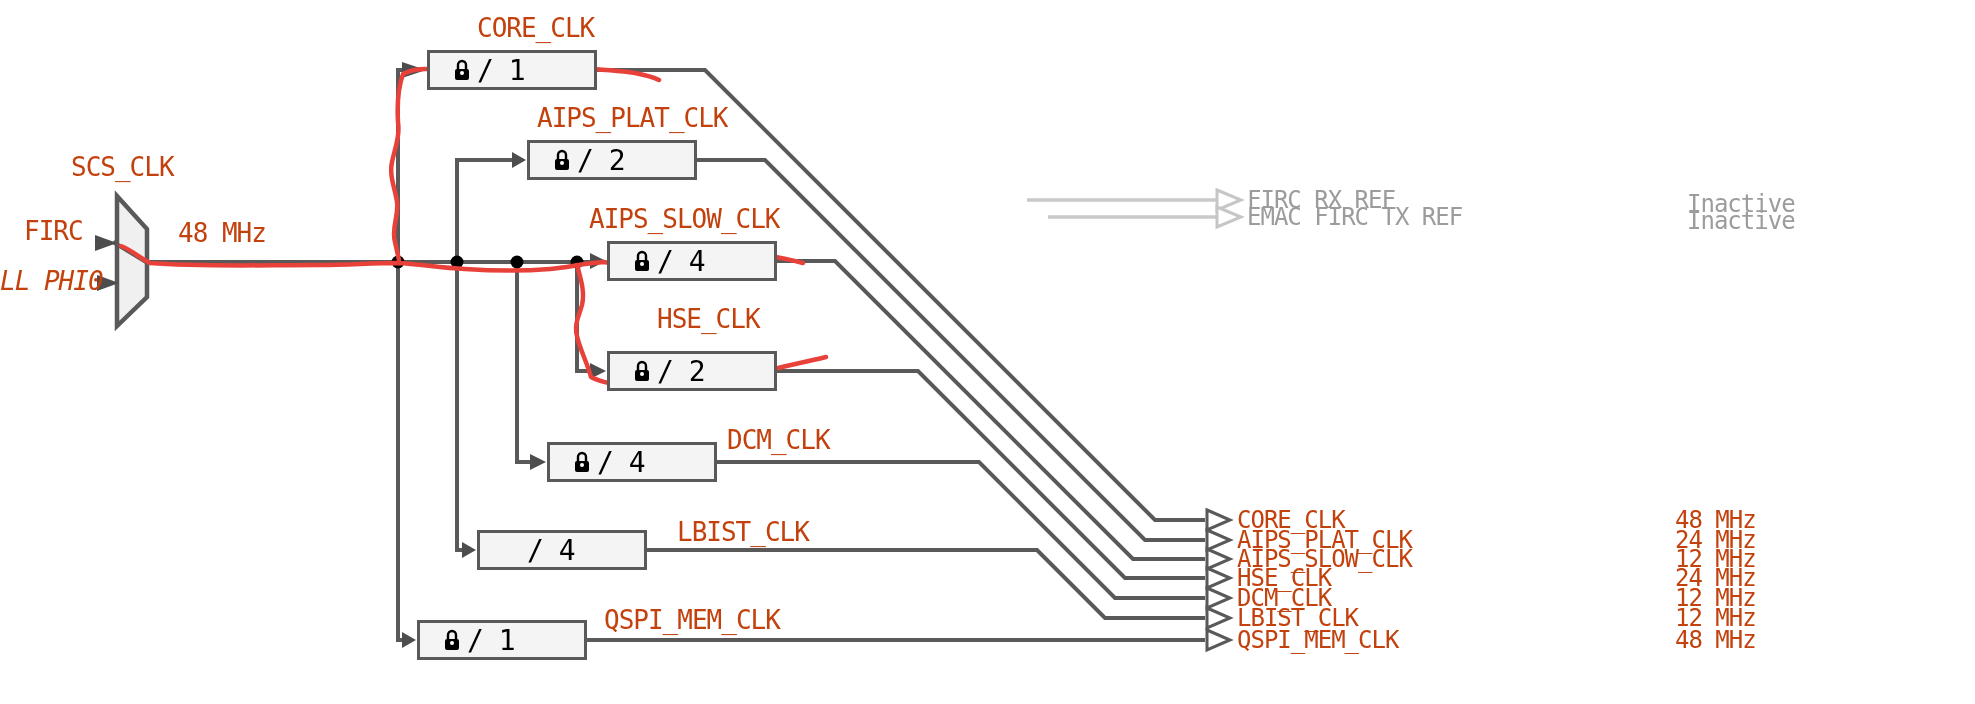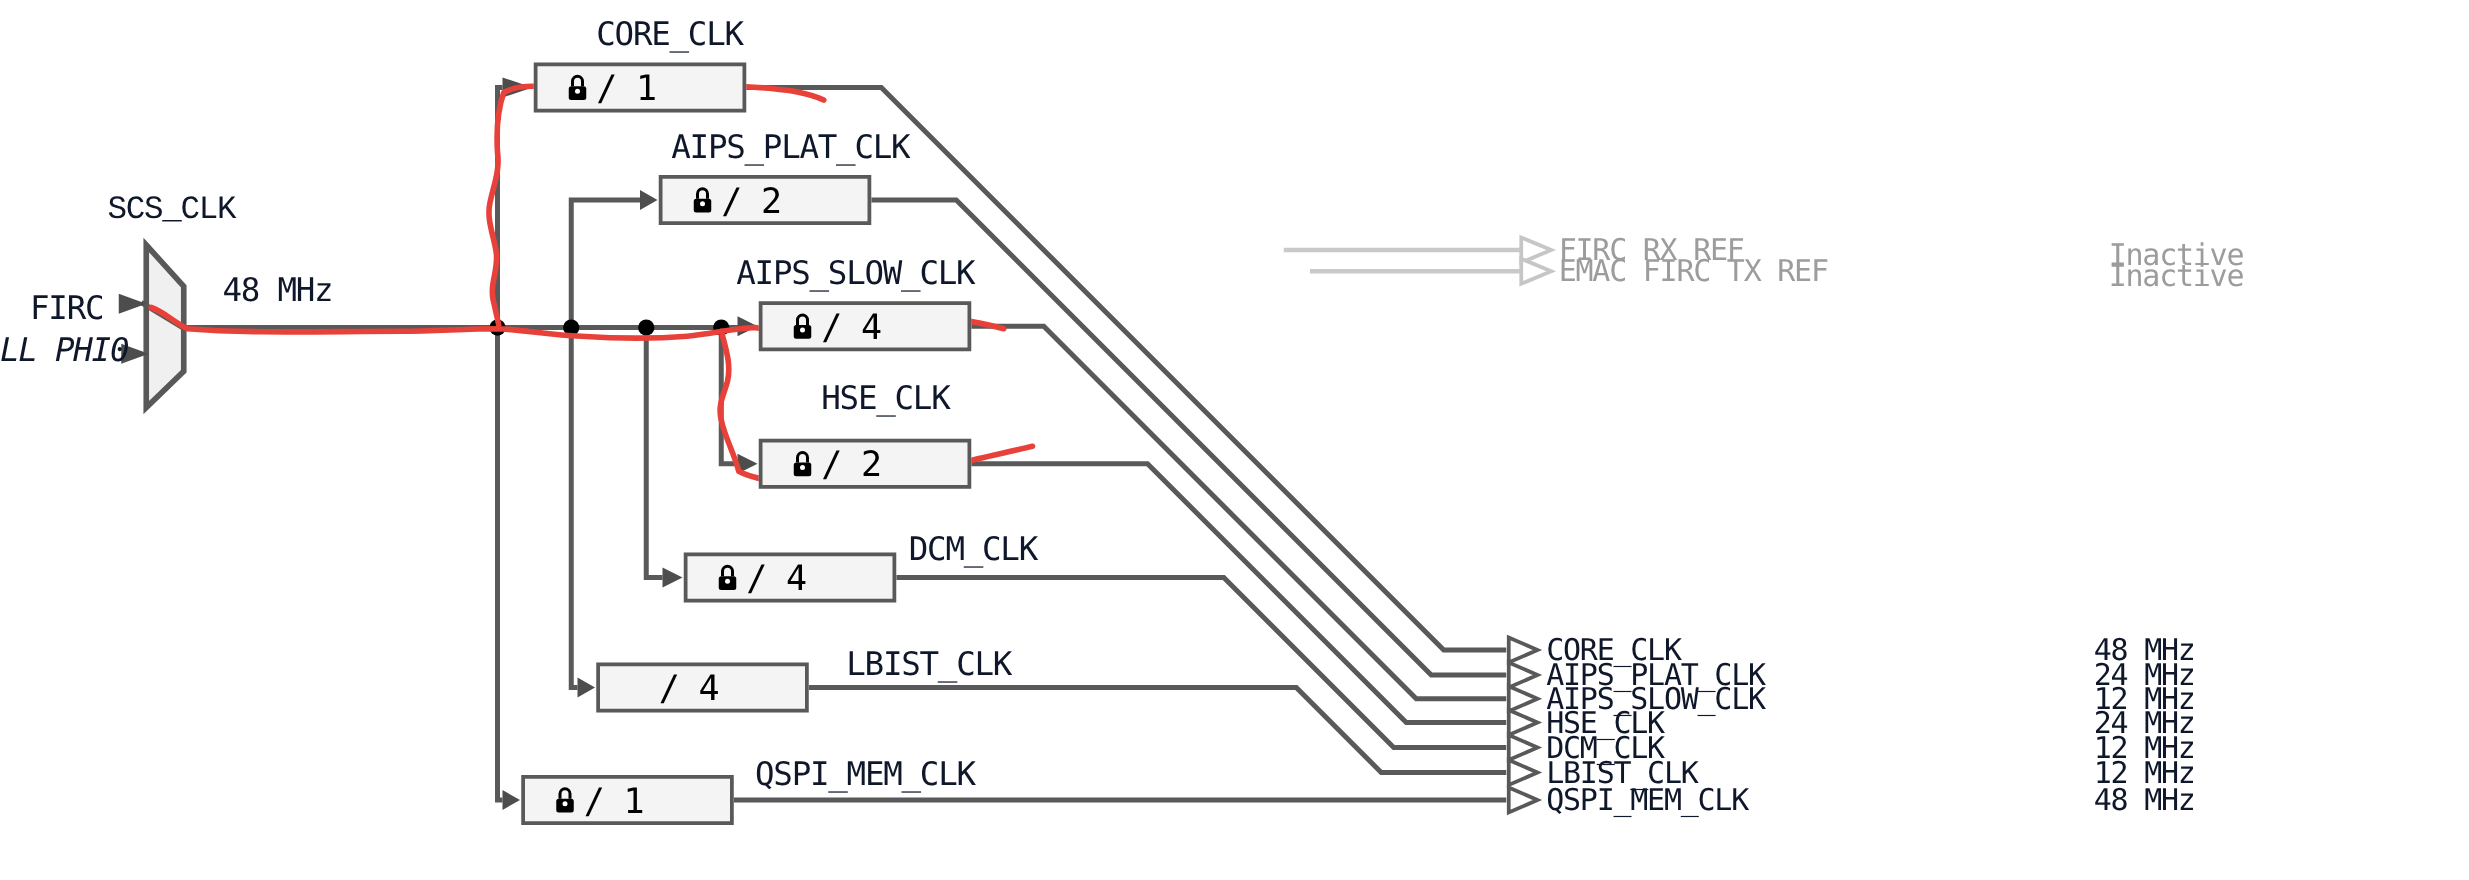--- a/index.html
+++ b/index.html
@@ -3,21 +3,21 @@
 <meta charset="utf-8">
 <style>
   html,body{margin:0;padding:0;background:#fff;}
   #canvas{
     position:relative;width:1975px;height:704px;background:#ffffff;
     font-family:"DejaVu Sans Mono","Liberation Mono",monospace;
     overflow:hidden;
   }
   #wires{position:absolute;left:0;top:0;width:1975px;height:704px;}
   .lbl{
-    position:absolute;line-height:1;white-space:pre;color:#0f172a;
+    position:absolute;line-height:1;white-space:pre;color:#c2410c;
     font-size:26px;letter-spacing:-1px;
   }
   .small{font-size:24px;}
   .gray{color:#9c9c9c;}
   .divbox{
     position:absolute;width:170px;height:40px;box-sizing:border-box;
     background:#f4f4f4;border:3px solid #595959;
     display:flex;align-items:center;padding-left:24px;gap:7px;
   }
   .divbox .val{font-size:28px;letter-spacing:-1px;white-space:pre;color:#000;}
@@ -86,22 +86,22 @@
       <polygon points="1217,207 1241,217 1217,227" fill="#ffffff" stroke="#c6c6c6" stroke-width="3"></polygon>
     </g>
 
     <g stroke="#e8413a" stroke-width="4.5" fill="none" stroke-linecap="round" stroke-linejoin="round">
       <path d="M121,246 C132,250 138,257 150,263 C200,267 260,265 320,265 C350,265 370,263 398,263 C420,264 440,268 465,269 C495,271 525,271 550,269 C570,267 585,263 604,262 C625,266 650,271 678,272 C700,273 720,269 742,259 C760,253 780,257 803,263"></path>
       <path d="M399,260 L395,242 C391,228 399,216 397,202 C395,188 389,176 392,162 C395,148 400,136 398,122 C397,105 398,88 403,74 C412,69 425,68 440,70 C460,73 480,71 505,70 C530,69 550,67 575,68 C595,69 615,70 635,73 C645,75 653,77 659,80"></path>
       <path d="M577,265 C581,280 585,292 582,305 C579,316 574,324 577,336 C580,350 587,362 591,377 C600,382 615,385 635,387 C660,389 685,389 710,386 C730,383 750,375 770,370 C785,366 805,362 826,357"></path>
     </g>
   </svg>
 
-  <div class="lbl" style="left:86px;top:154px;font-family:Liberation Mono, monospace;">SCS_CLK</div>
-  <div class="lbl" style="left:24px;top:234px;">FIRC</div>
+  <div class="lbl" style="left:71px;top:154px;">SCS_CLK</div>
+  <div class="lbl" style="left:24px;top:218px;">FIRC</div>
   <div class="lbl" style="left:0px;top:268px;font-style:italic;">LL PHI0</div>
   <div class="lbl" style="left:178px;top:220px;">48 MHz</div>
 
   <div class="lbl" style="left:477px;top:15px;">CORE_CLK</div>
   <div class="lbl" style="left:537px;top:105px;">AIPS_PLAT_CLK</div>
   <div class="lbl" style="left:589px;top:206px;">AIPS_SLOW_CLK</div>
   <div class="lbl" style="left:657px;top:306px;">HSE_CLK</div>
   <div class="lbl" style="left:727px;top:427px;">DCM_CLK</div>
   <div class="lbl" style="left:677px;top:519px;">LBIST_CLK</div>
   <div class="lbl" style="left:604px;top:607px;">QSPI_MEM_CLK</div>

